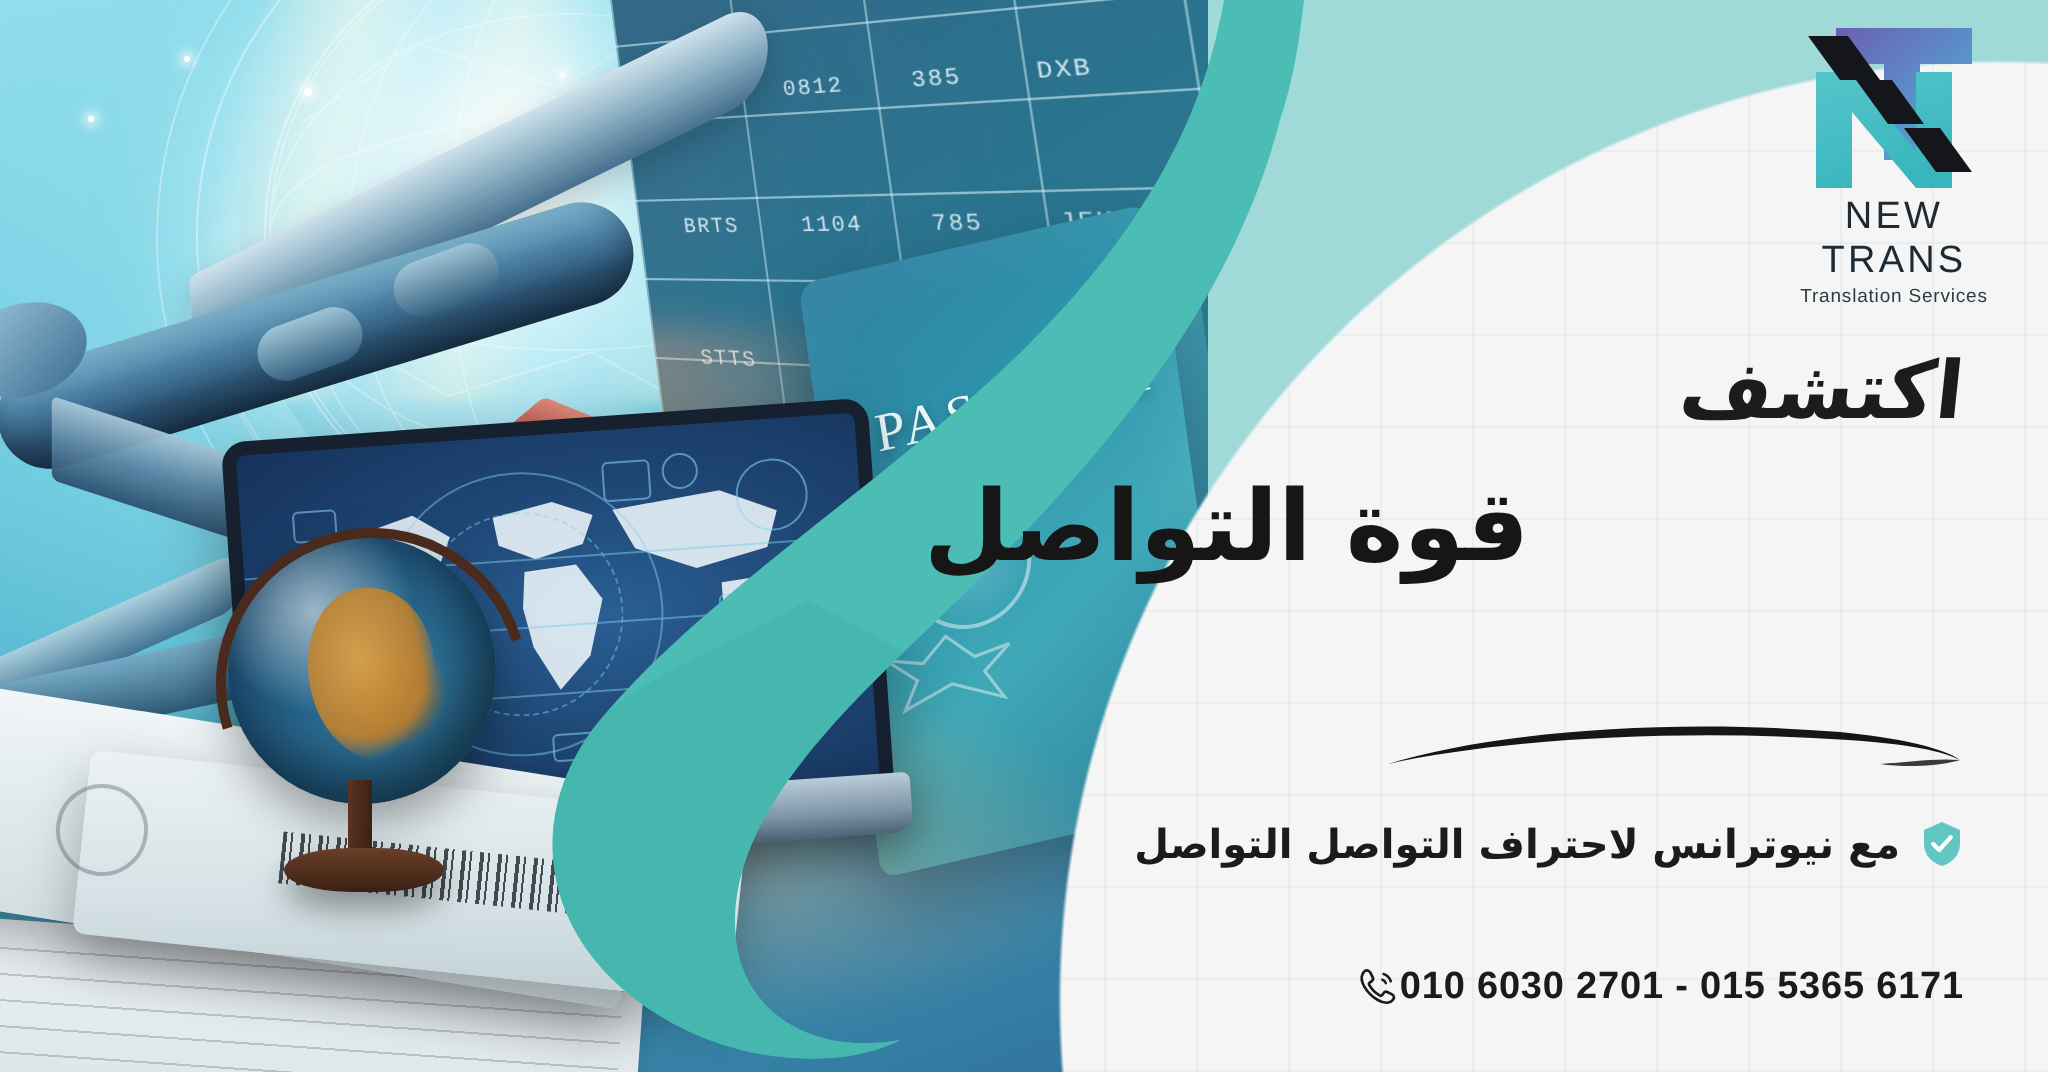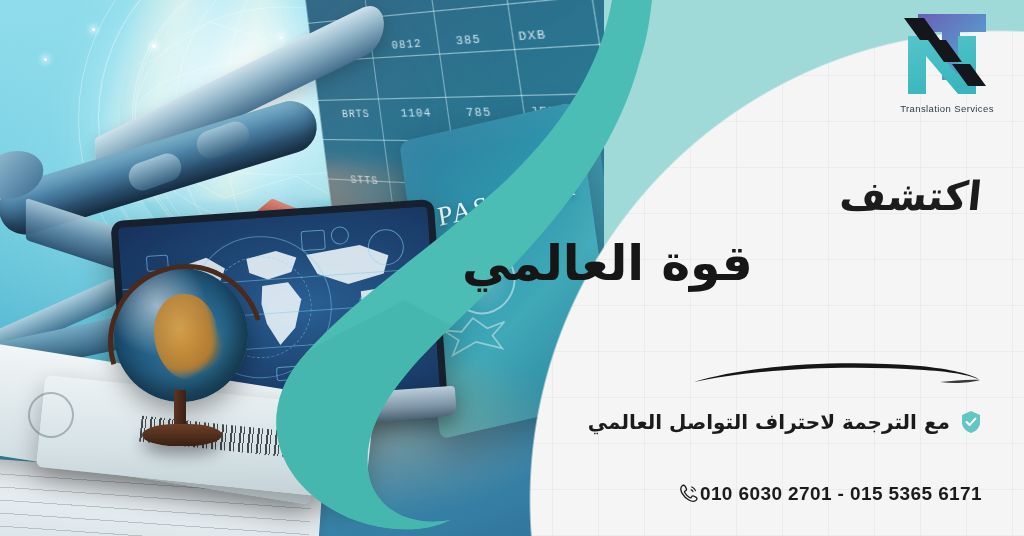--- a/index.html
+++ b/index.html
@@ -451,41 +451,42 @@
 
         <path d="M26 8 H94 V26 H68 V74 H50 V26 H26 Z" fill="url(#gT)"></path>
 
         <path d="M16 30 H34 L66 70 V30 H84 V88 H66 L34 50 V88 H16 Z" fill="url(#gN)"></path>
 
         <path d="M12 12 L32 12 L48 34 L28 34 Z" fill="#14161c"></path>
         <path d="M36 34 L54 34 L70 56 L52 56 Z" fill="#14161c"></path>
         <path d="M60 58 L78 58 L94 80 L76 80 Z" fill="#14161c"></path>
       </svg>
     </div>
+    <div class="logo-name">NEW TRANS</div>
     <div class="logo-sub">Translation Services</div>
   </div>
 
   <div class="kicker">اكتشف</div>
 
   <div class="headline">
-    <span class="l1">قوة العالمي</span>
+    <span class="l1">قوة التواصل</span>
   </div>
 
   <svg class="underline-stroke" viewBox="0 0 300 34">
     <path d="M6 24 C 60 12, 150 6, 236 12 C 268 14, 284 18, 292 22
              C 284 16, 262 11, 232 8 C 146 1, 58 8, 6 24 Z" fill="#161616"></path>
     <path d="M252 24 C 266 23, 280 21, 292 22 C 282 25, 266 26, 252 24 Z" fill="#3a3a3a"></path>
   </svg>
 
   <div class="subtitle-row">
     <svg class="shield-ico" viewBox="0 0 22 24">
       <path d="M11 1 L20 5 V12 C20 18, 15.5 21.6, 11 23 C6.5 21.6, 2 18, 2 12 V5 Z" fill="#62c6c2"></path>
       <path d="M6.6 12 L9.6 15 L15.4 8.6" fill="none" stroke="#ffffff" stroke-width="2.1" stroke-linecap="round" stroke-linejoin="round"></path>
     </svg>
-    <span class="subtitle">مع الترجمة لاحتراف التواصل العالمي</span>
+    <span class="subtitle">مع نيوترانس لاحتراف التواصل التواصل</span>
   </div>
 
   <div class="phone-row">
     <svg class="phone-ico" viewBox="0 0 24 24">
       <path d="M7.2 3.4 C6.2 3.2 5.2 3.9 4.6 5 C3.6 6.8 3.9 9.2 5.4 11.8
                C7 14.6 9.6 17.2 12.4 18.8 C15 20.3 17.4 20.6 19.2 19.6
                C20.3 19 21 18 20.8 17 C20.7 16.4 20.2 16 19.6 15.7
                L17.3 14.6 C16.6 14.3 15.9 14.5 15.5 15.1 L14.7 16.2
                C14.4 16.6 13.9 16.7 13.4 16.4 C11.3 15.2 9.2 13.1 8 11
                C7.7 10.5 7.8 10 8.2 9.7 L9.3 8.9 C9.9 8.5 10.1 7.8 9.8 7.1

